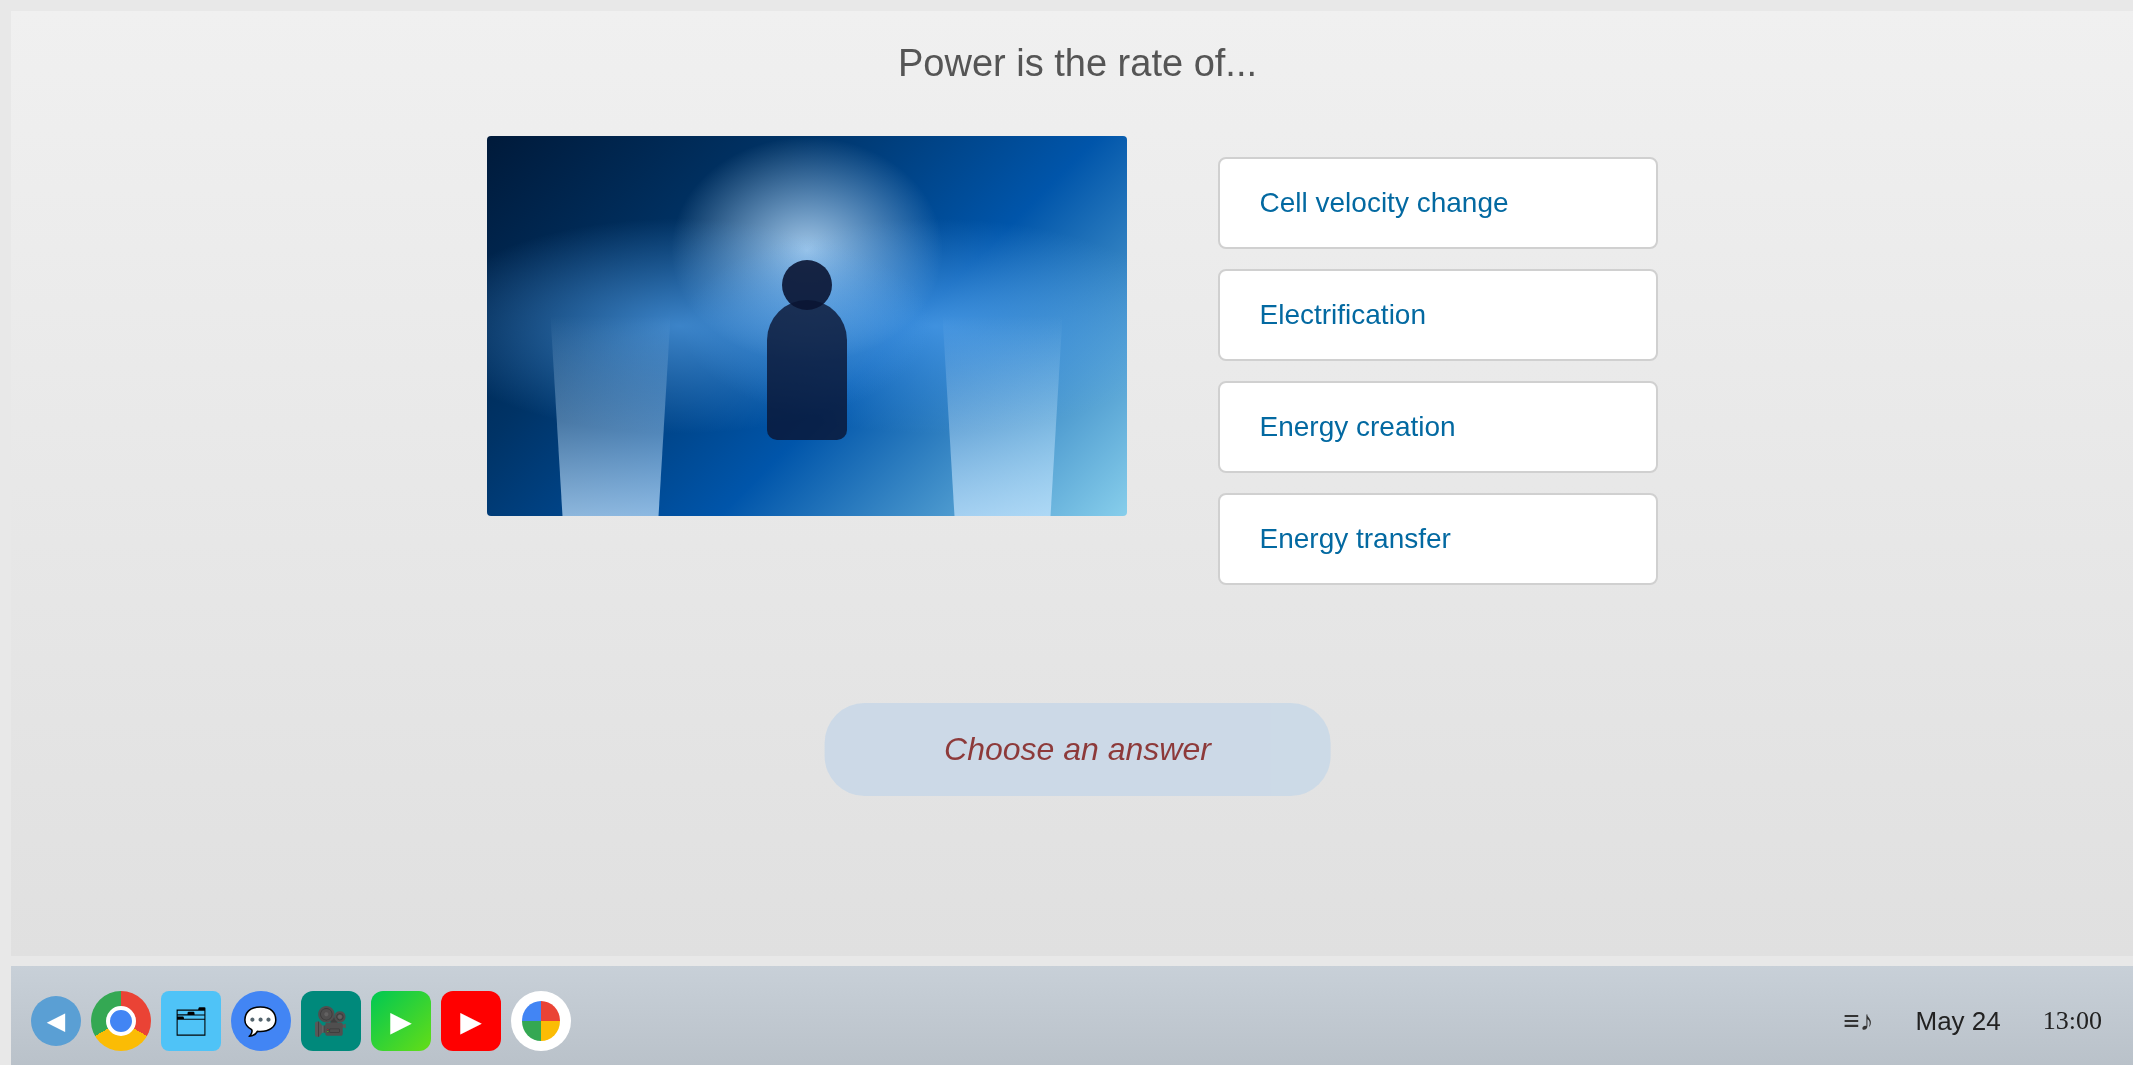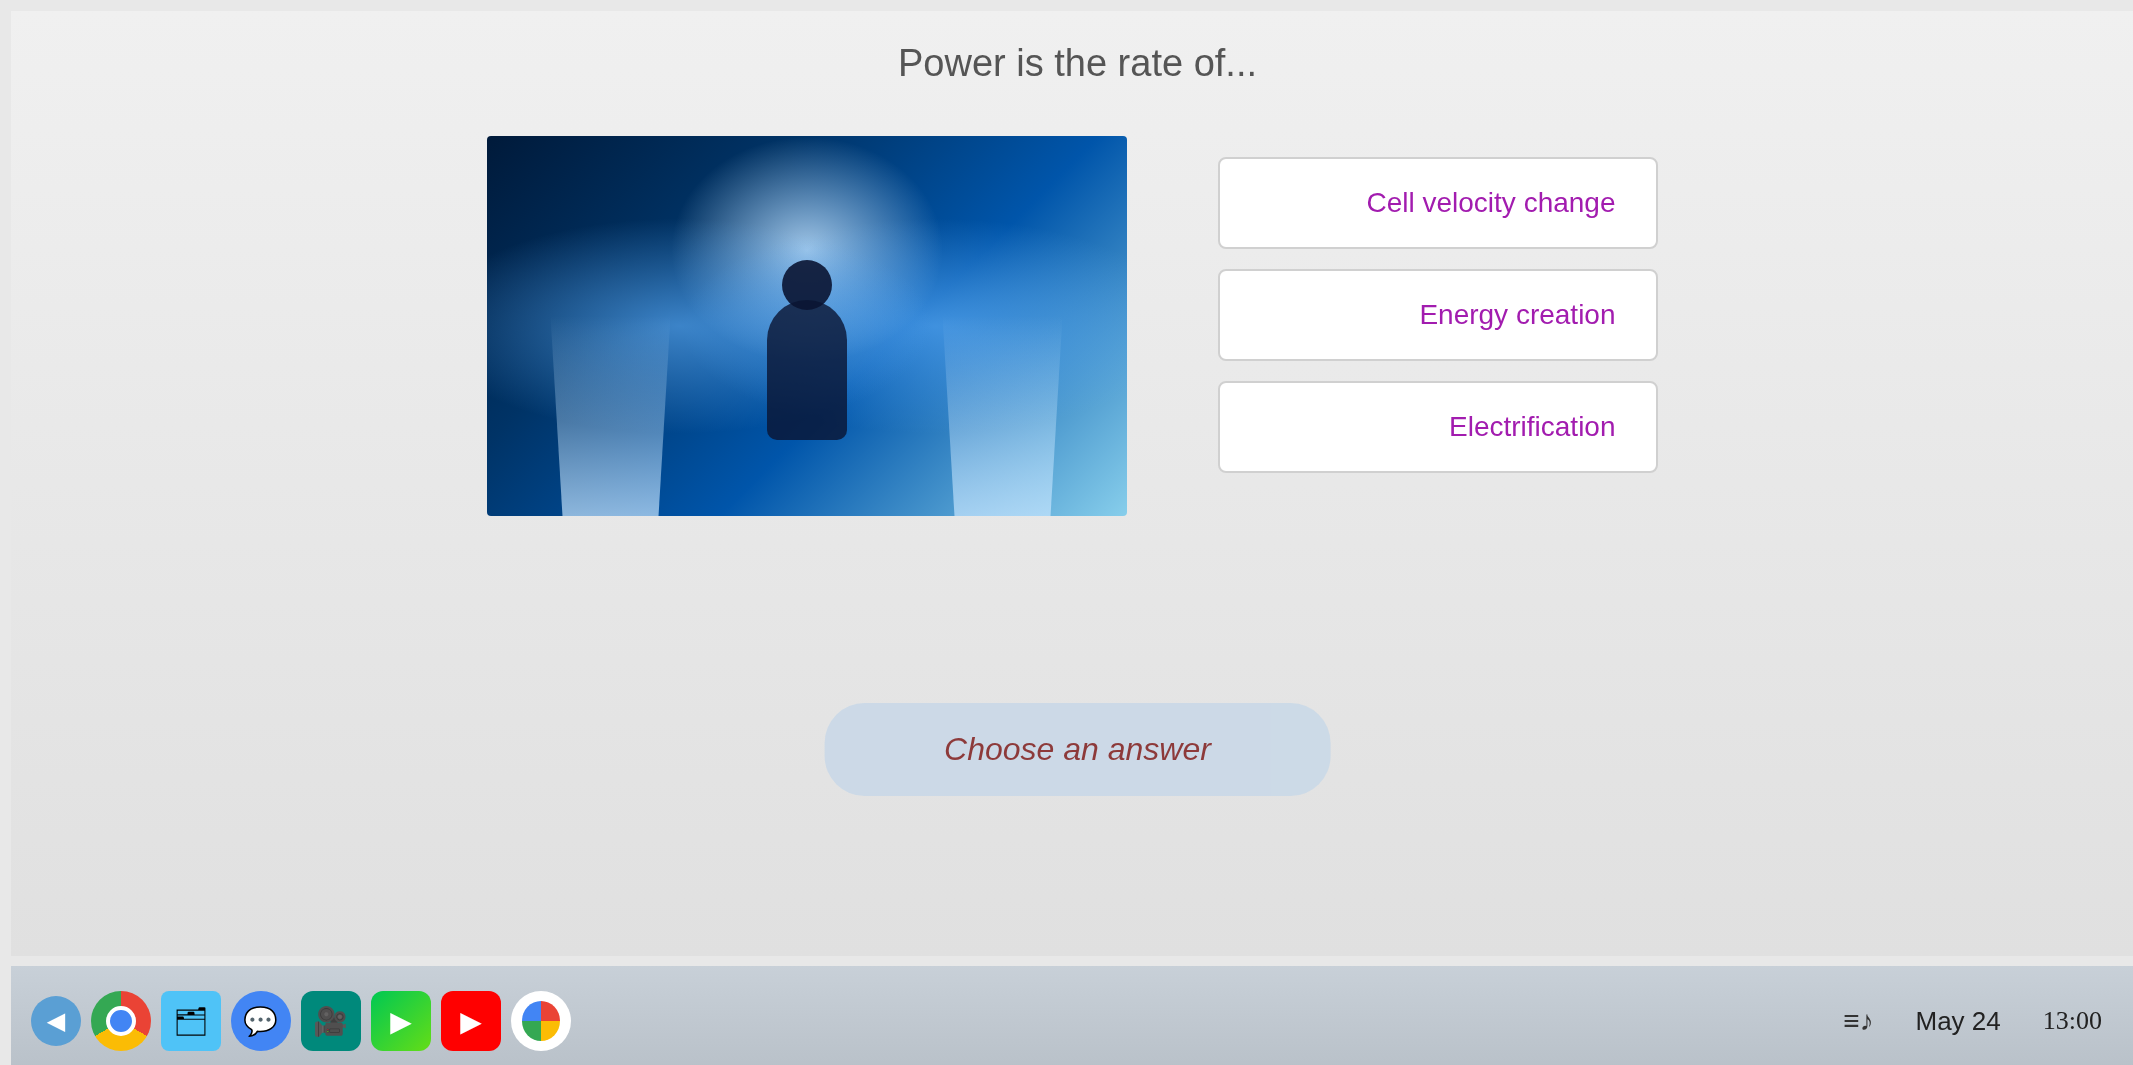--- a/index.html
+++ b/index.html
@@ -111,23 +111,23 @@
       min-width: 440px;
       margin-top: 10px;
     }
 
     .answer-button {
       background: white;
       border: 2px solid #d0d0d0;
       border-radius: 8px;
       padding: 28px 40px;
       font-size: 28px;
-      color: #a21caf;
-      cursor: pointer;
-      text-align: right;
+      color: #0369a1;
+      cursor: pointer;
+      text-align: left;
       transition: background 0.2s;
       min-width: 440px;
     }
 
     .choose-answer-btn {
       position: absolute;
       bottom: 160px;
       left: 50%;
       transform: translateX(-50%);
       background: #c8d8e8;
@@ -314,22 +314,23 @@
     <div class="video-container">
       <div class="video-overlay"></div>
       <div class="light-rays"></div>
       <div class="light-rays-right"></div>
       <div class="figure-head"></div>
       <div class="figure-silhouette"></div>
     </div>
 
     <div class="answers-container">
       <button class="answer-button">Cell velocity change</button>
+      <button class="answer-button">Electrification</button>
       <button class="answer-button">Energy creation</button>
-      <button class="answer-button">Electrification</button>
+      <button class="answer-button">Energy transfer</button>
     </div>
 
   </div>
 
   <button class="choose-answer-btn">Choose an answer</button>
 
 </div>
 
 <div class="taskbar">
 

